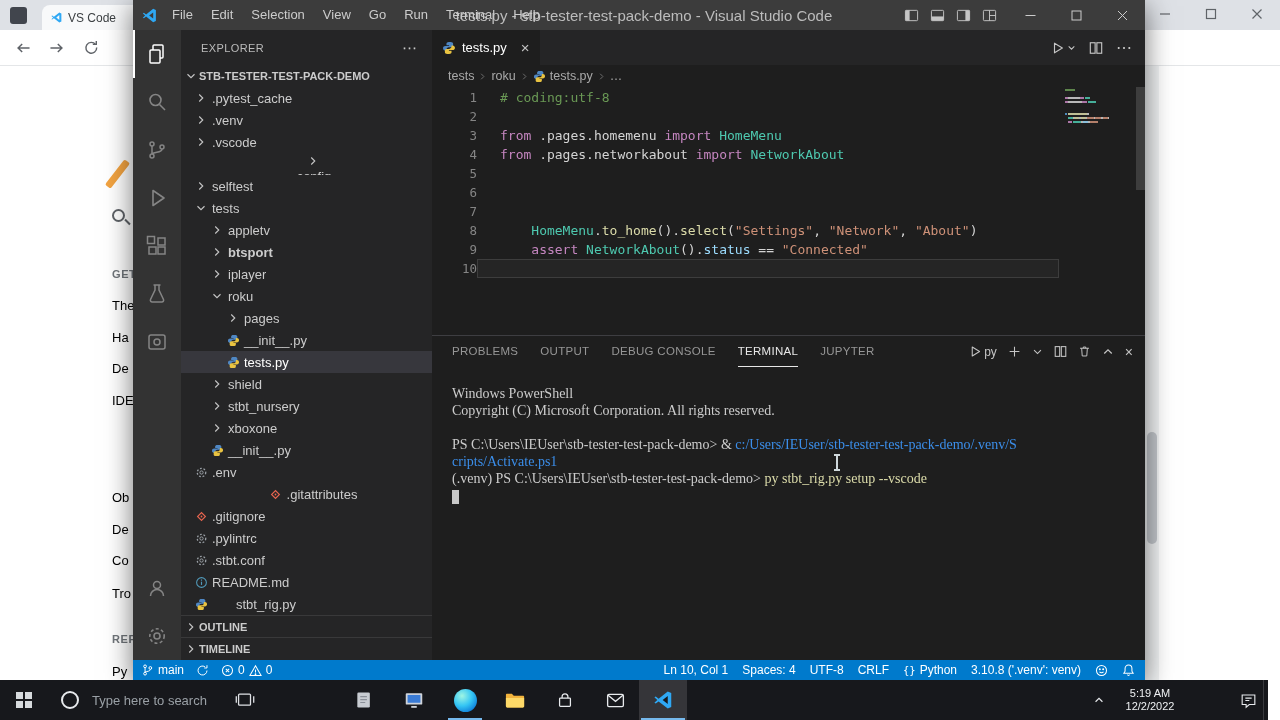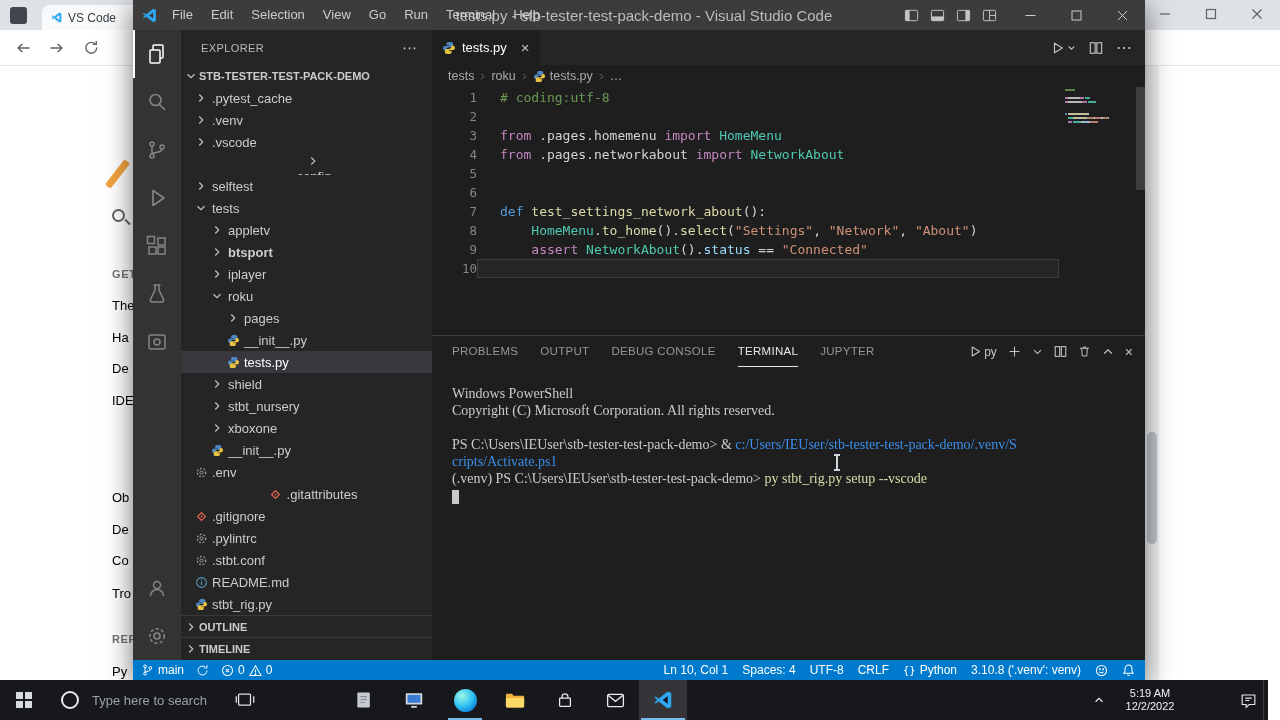--- a/index.html
+++ b/index.html
@@ -507,21 +507,21 @@
             <div class="trow" style="padding-left: 12px;">
               <span class="twistie">
                 <svg width="13" height="13" viewBox="0 0 16 16">
                   <circle cx="8" cy="8" r="6" fill="none" stroke="#519aba" stroke-width="1.3"></circle>
                   <rect x="7.3" y="7" width="1.4" height="4" fill="#519aba"></rect>
                   <rect x="7.3" y="4.3" width="1.4" height="1.5" fill="#519aba"></rect>
                 </svg>
               </span>
               <span class="tlabel">README.md</span>
             </div>
-            <div class="trow" style="padding-left: 12px;">
+            <div class="trow" style="padding-left: 12px; gap: 24px;">
               <span class="twistie">
                 <svg width="13" height="13" viewBox="0 0 16 16">
                   <path d="M7.9 1.2c-1.8 0-2.8.8-2.8 2v1.6h3v.8H3.9c-1.5 0-2.7 1-2.7 2.7 0 1.6 1.2 2.7 2.7 2.7h1.2V9.6c0-1.4 1.2-2.6 2.7-2.6h2.9c1.1 0 2-.9 2-2V3.2c0-1.2-1-2-2.9-2z" fill="#4f87c3"></path>
                   <path d="M8.1 14.8c1.8 0 2.8-.8 2.8-2v-1.6h-3v-.8h4.2c1.5 0 2.7-1 2.7-2.7 0-1.6-1.2-2.7-2.7-2.7h-1.2v1.4c0 1.4-1.2 2.6-2.7 2.6H5.3c-1.1 0-2 .9-2 2v1.8c0 1.2 1 2 2.8 2z" fill="#e9c341"></path>
                 </svg>
               </span>
               <span class="tlabel">stbt_rig.py</span>
             </div>
           </div>
         <div class="sb-bottomrow">
@@ -628,21 +628,20 @@
               <div class="cline">
                 <span class="lnum">5</span>
                 <span class="lcode"></span>
               </div>
               <div class="cline">
                 <span class="lnum">6</span>
                 <span class="lcode"></span>
               </div>
               <div class="cline">
                 <span class="lnum">7</span>
-                <span class="lcode"><span class="tk-kw">def</span><span class="tk-plain"> </span><span class="tk-fn">test_settings_network_about</span><span class="tk-plain">():</span></span>
               </div>
               <div class="cline">
                 <span class="lnum">8</span>
                 <span class="lcode"><span class="tk-plain">    </span><span class="tk-cls">HomeMenu</span><span class="tk-plain">.</span><span class="tk-fn">to_home</span><span class="tk-plain">().</span><span class="tk-fn">select</span><span class="tk-plain">(</span><span class="tk-str">"Settings"</span><span class="tk-plain">, </span><span class="tk-str">"Network"</span><span class="tk-plain">, </span><span class="tk-str">"About"</span><span class="tk-plain">)</span></span>
               </div>
               <div class="cline">
                 <span class="lnum">9</span>
                 <span class="lcode"><span class="tk-plain">    </span><span class="tk-kw2">assert</span><span class="tk-plain"> </span><span class="tk-cls">NetworkAbout</span><span class="tk-plain">().</span><span class="tk-var">status</span><span class="tk-plain"> == </span><span class="tk-str">"Connected"</span></span>
               </div>
               <div class="cline current">

